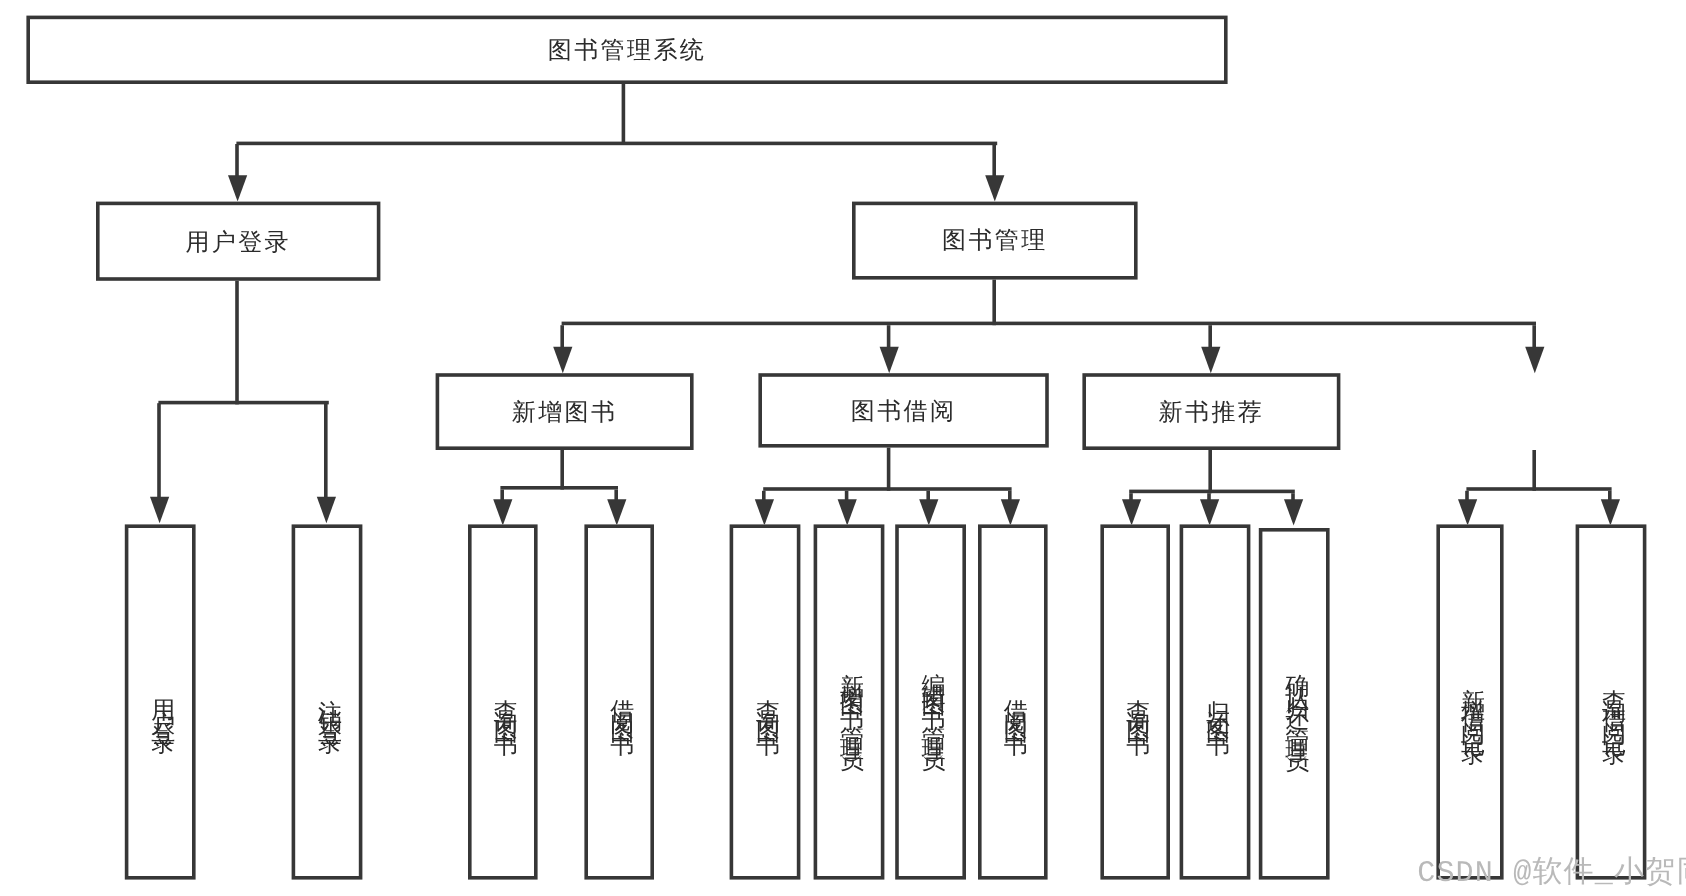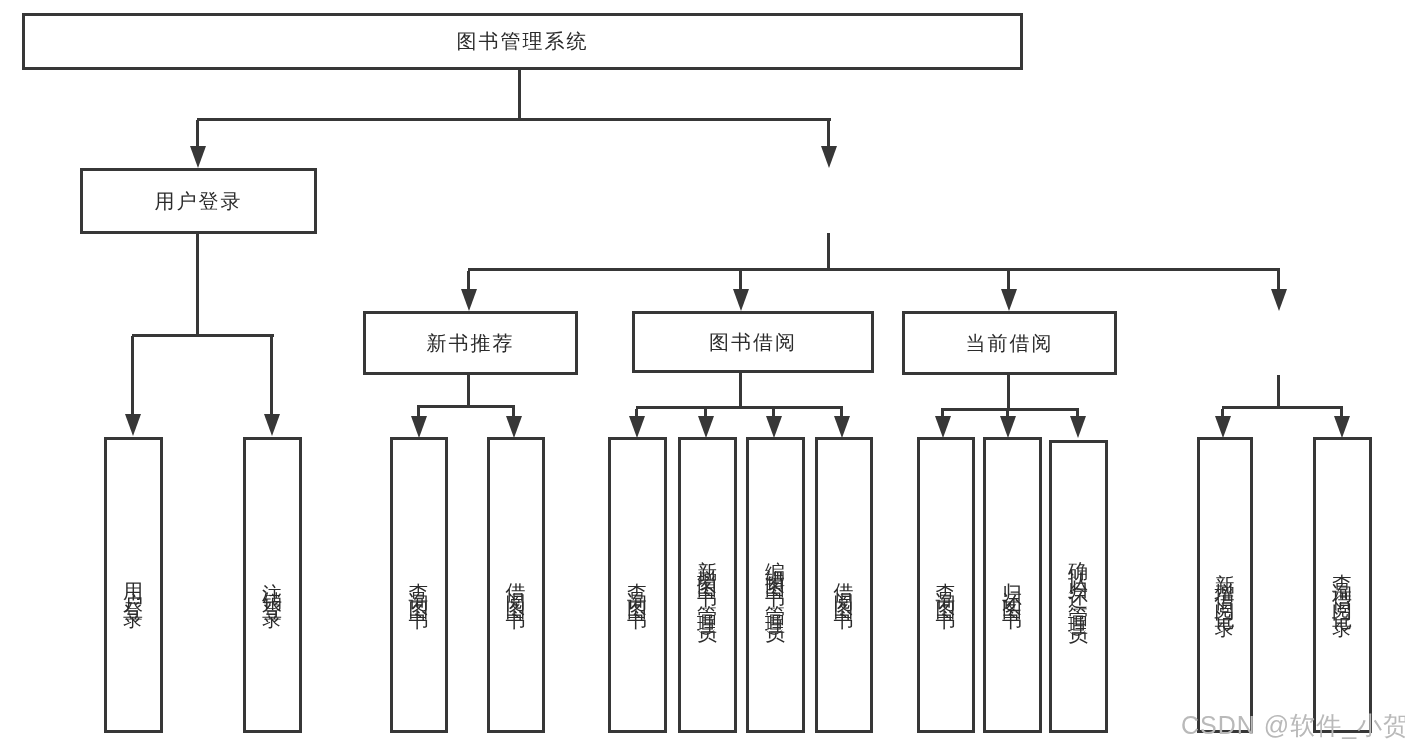--- a/index.html
+++ b/index.html
@@ -1,18 +1,18 @@
 <!DOCTYPE html>
 <html><head>
 <meta charset="utf-8">
 <style>
   html,body{margin:0;padding:0;background:#ffffff;}
   .canvas{
     position:relative;width:1405px;height:747px;background:#ffffff;overflow:hidden;
-    font-family:Liberation Sans, sans-serif;color:#2b2b2b;
+    font-family:Liberation Mono, monospace;color:#2b2b2b;
   }
   .node{
     position:absolute;box-sizing:border-box;border:3px solid #373737;background:#ffffff;
     display:flex;align-items:center;justify-content:center;font-size:20px;color:#2b2b2b;
   }
   .h-label{letter-spacing:2px;white-space:nowrap;}
   .leaf{top:437px;height:296px;}
   .v-text{
     writing-mode:vertical-rl;text-orientation:mixed;letter-spacing:9px;
     line-height:1;white-space:nowrap;
@@ -41,47 +41,50 @@
   <div class="vline" style="left:518px;top:70px;height:50px"></div>
   <div class="hline" style="left:197px;top:118px;width:634px"></div>
   <div class="vline" style="left:196px;top:120px;height:28px"></div>
   <div class="arrowhead" style="left:190px;top:146px"></div>
   <div class="vline" style="left:827px;top:120px;height:28px"></div>
   <div class="arrowhead" style="left:821px;top:146px"></div>
 
   <div class="node" style="left:80px;top:168px;width:237px;height:66px">
     <span class="h-label">用户登录</span>
   </div>
+  <div class="node" style="left:710px;top:168px;width:238px;height:65px">
+    <span class="h-label">图书管理</span>
+  </div>
 
   <div class="vline" style="left:196px;top:234px;height:103px"></div>
   <div class="hline" style="left:132px;top:334px;width:142px"></div>
   <div class="vline" style="left:131px;top:336px;height:80px"></div>
   <div class="arrowhead" style="left:125px;top:414px"></div>
   <div class="vline" style="left:270px;top:336px;height:80px"></div>
   <div class="arrowhead" style="left:264px;top:414px"></div>
 
   <div class="vline" style="left:827px;top:233px;height:38px"></div>
   <div class="hline" style="left:468px;top:268px;width:812px"></div>
   <div class="vline" style="left:467px;top:271px;height:20px"></div>
   <div class="arrowhead" style="left:461px;top:289px"></div>
   <div class="vline" style="left:739px;top:271px;height:20px"></div>
   <div class="arrowhead" style="left:733px;top:289px"></div>
   <div class="vline" style="left:1007px;top:271px;height:20px"></div>
   <div class="arrowhead" style="left:1001px;top:289px"></div>
   <div class="vline" style="left:1277px;top:271px;height:20px"></div>
   <div class="arrowhead" style="left:1271px;top:289px"></div>
 
   <div class="node" style="left:363px;top:311px;width:215px;height:64px">
-    <span class="h-label">新书推荐</span>
+    <span class="h-label">新增图书</span>
   </div>
   <div class="node" style="left:632px;top:311px;width:242px;height:62px">
     <span class="h-label">图书借阅</span>
   </div>
   <div class="node" style="left:902px;top:311px;width:215px;height:64px">
-    <span class="h-label">当前借阅</span>
+    <span class="h-label">新书推荐</span>
   </div>
 
   <div class="vline" style="left:467px;top:375px;height:33px"></div>
   <div class="hline" style="left:417px;top:405px;width:98px"></div>
   <div class="vline" style="left:417px;top:408px;height:10px"></div>
   <div class="arrowhead" style="left:411px;top:416px"></div>
   <div class="vline" style="left:512px;top:408px;height:10px"></div>
   <div class="arrowhead" style="left:506px;top:416px"></div>
 
   <div class="vline" style="left:739px;top:373px;height:36px"></div>

